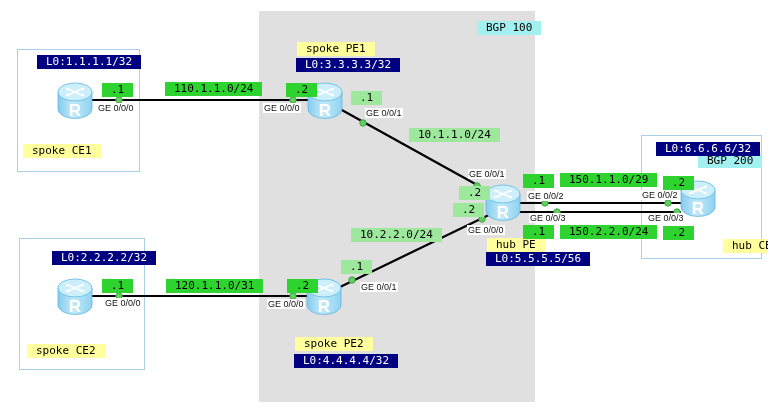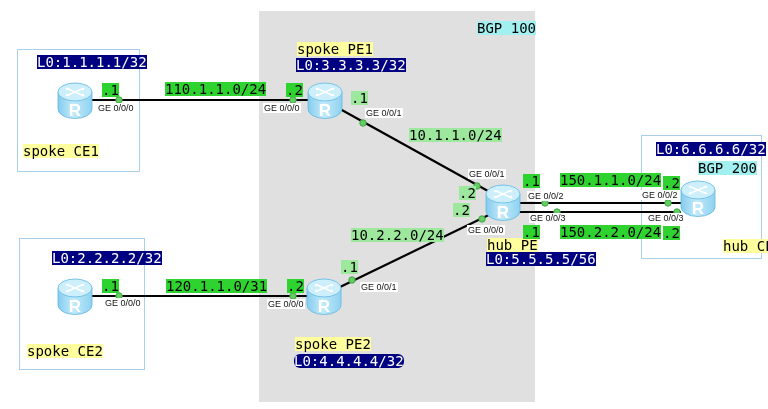--- a/index.html
+++ b/index.html
@@ -3,22 +3,22 @@
 <meta charset="utf-8">
 <style>
   html,body{margin:0;padding:0;background:#fff;}
   #canvas{position:relative;width:768px;height:409px;background:#fff;overflow:hidden;
           font-family:"DejaVu Sans Mono",monospace;}
   .backbone{position:absolute;left:259px;top:11px;width:276px;height:391px;
             background:var(--backbone-gray,#e0e0e0);}
   .site-box{position:absolute;background:#fff;border:1px solid var(--site-border-blue,#a9cfe9);}
   .overlay{position:absolute;left:0;top:0;pointer-events:none;}
   .router{position:absolute;width:40px;height:42px;}
-  .lbl{position:absolute;font-family:"DejaVu Sans Mono",monospace;font-size:14px;
-       line-height:12px;padding:1px 0;white-space:pre;}
+  .lbl{position:absolute;font-family:"DejaVu Sans Mono",monospace;font-size:11px;
+       line-height:12px;padding:1px 9px;white-space:pre;}
   .lbl-navy{background:var(--loopback-navy,#000080);color:#ffffff;}
   .lbl-yellow{background:var(--node-yellow,#ffff9e);color:#000;}
   .lbl-cyan{background:var(--bgp-cyan,#a3f0f0);color:#000;}
   .lbl-green{background:var(--highlight-green,#2fd32f);color:#000;}
   .lbl-pale{background:var(--pale-green,#9ee89e);color:#000;}
   .lbl-ge{position:absolute;font-family:"Liberation Sans",sans-serif;font-size:9px;
           line-height:10px;background:#ffffff;color:#111;padding:0 1px;white-space:pre;}
 </style>
 </head>
 <body>
@@ -151,39 +151,39 @@
     <g fill="#fff">
         <polygon points="29.5,8 25.8,8.1 28,10.8"></polygon>
         <polygon points="10.5,16 14.2,15.9 12,13.2"></polygon>
         <polygon points="10.5,8 14.2,8.1 12,10.8"></polygon>
         <polygon points="29.5,16 25.8,15.9 28,13.2"></polygon>
       </g>
     <text x="20" y="36" text-anchor="middle" font-family="Liberation Sans, sans-serif" font-size="17" font-weight="bold" fill="#ffffff">R</text>
   </svg>
 
   <span class="lbl lbl-cyan" style="left:477px;top:21px;">BGP 100</span>
-  <span class="lbl lbl-cyan" style="left:698px;top:161px;">BGP 200</span>
+  <span class="lbl lbl-cyan" style="left:698px;top:154px;">BGP 200</span>
 
   <span class="lbl lbl-yellow" style="left:23px;top:144px;">spoke CE1</span>
   <span class="lbl lbl-yellow" style="left:297px;top:42px;">spoke PE1</span>
   <span class="lbl lbl-yellow" style="left:27px;top:344px;">spoke CE2</span>
   <span class="lbl lbl-yellow" style="left:295px;top:337px;">spoke PE2</span>
   <span class="lbl lbl-yellow" style="left:487px;top:238px;">hub PE</span>
   <span class="lbl lbl-yellow" style="left:707px;top:239px;margin-left:16px;">hub CE</span>
 
   <span class="lbl lbl-navy" style="left:37px;top:55px;">L0:1.1.1.1/32</span>
   <span class="lbl lbl-navy" style="left:296px;top:58px;">L0:3.3.3.3/32</span>
   <span class="lbl lbl-navy" style="left:52px;top:251px;">L0:2.2.2.2/32</span>
-  <span class="lbl lbl-navy" style="left:294px;top:354px;border-radius:6px;">L0:4.4.4.4/32</span>
+  <span class="lbl lbl-navy" style="left:294px;top:354px;">L0:4.4.4.4/32</span>
   <span class="lbl lbl-navy" style="left:486px;top:252px;">L0:5.5.5.5/56</span>
   <span class="lbl lbl-navy" style="left:656px;top:142px;">L0:6.6.6.6/32</span>
 
   <span class="lbl lbl-green" style="left:165px;top:82px;">110.1.1.0/24</span>
   <span class="lbl lbl-green" style="left:166px;top:279px;">120.1.1.0/31</span>
-  <span class="lbl lbl-green" style="left:560px;top:173px;">150.1.1.0/24</span>
+  <span class="lbl lbl-green" style="left:560px;top:173px;">150.1.1.0/29</span>
   <span class="lbl lbl-green" style="left:560px;top:225px;">150.2.2.0/24</span>
   <span class="lbl lbl-pale" style="left:409px;top:128px;">10.1.1.0/24</span>
   <span class="lbl lbl-pale" style="left:351px;top:228px;">10.2.2.0/24</span>
 
   <span class="lbl lbl-green" style="left:102px;top:83px;">.1</span>
   <span class="lbl lbl-green" style="left:286px;top:83px;">.2</span>
   <span class="lbl lbl-pale" style="left:351px;top:91px;">.1</span>
   <span class="lbl lbl-green" style="left:102px;top:279px;">.1</span>
   <span class="lbl lbl-green" style="left:287px;top:279px;">.2</span>
   <span class="lbl lbl-pale" style="left:341px;top:260px;">.1</span>

